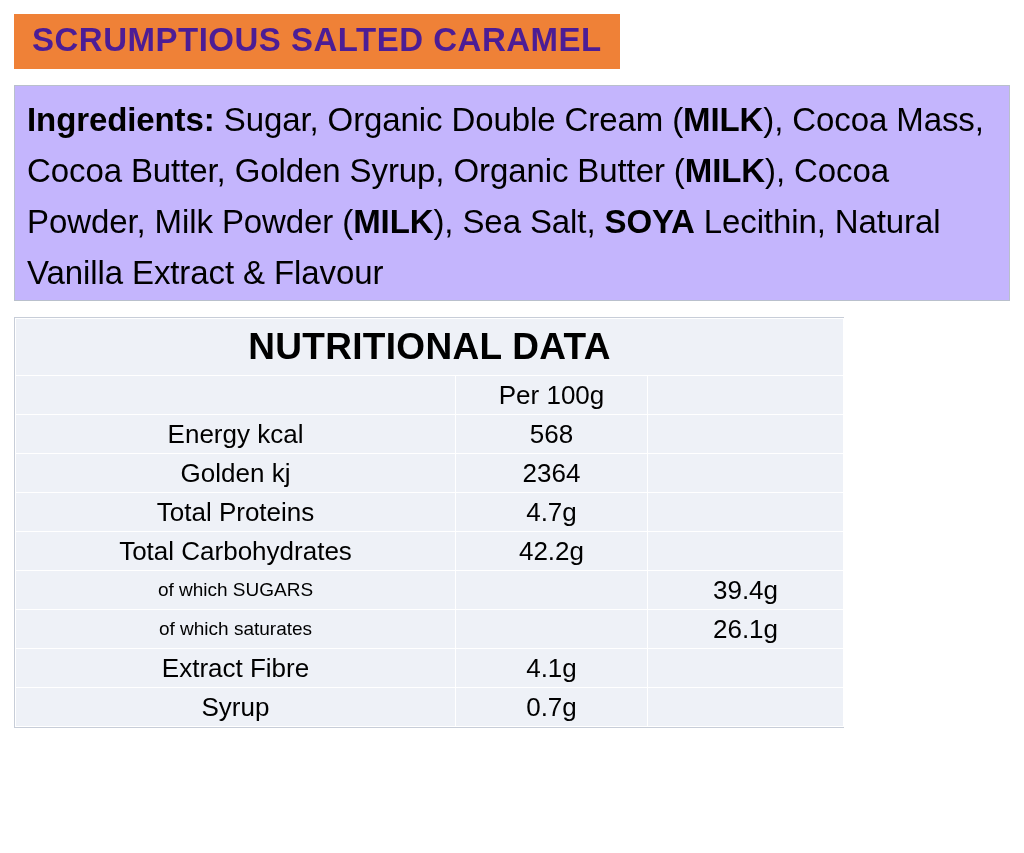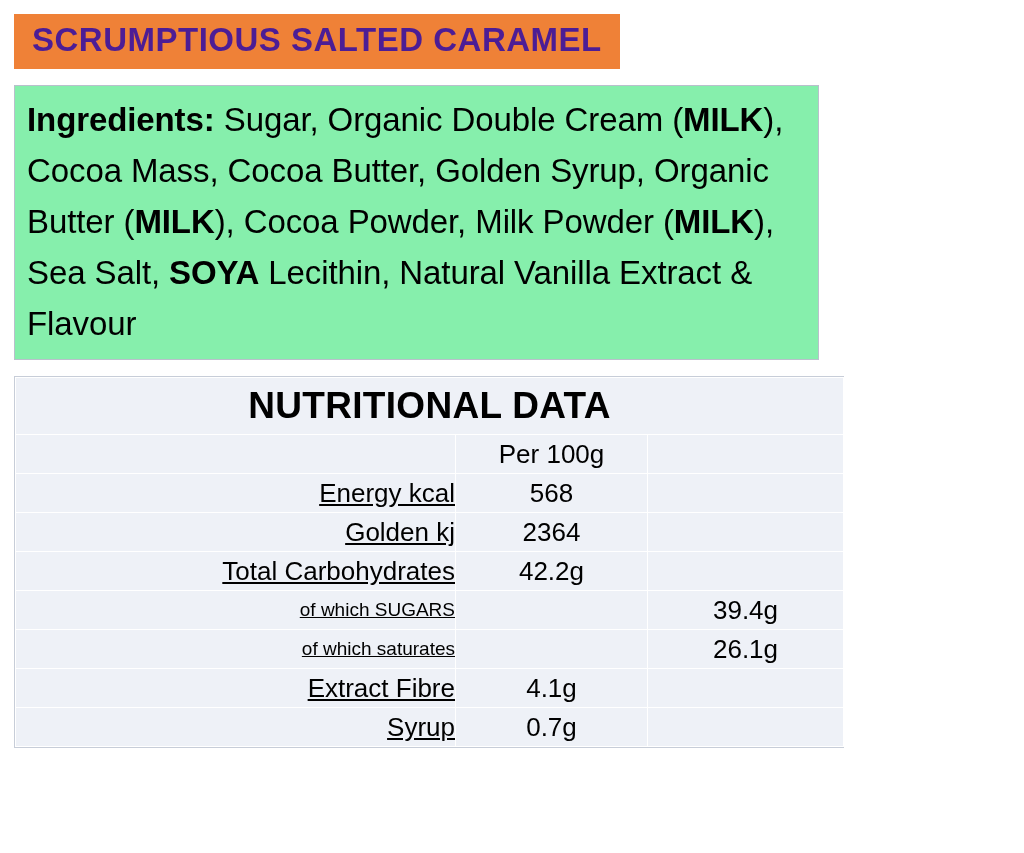--- a/index.html
+++ b/index.html
@@ -33,24 +33,24 @@
     letter-spacing: 0.5px;
     padding: 9px 18px 11px 18px;
     align-self: flex-start;
     line-height: 1.05;
   }
 
   
   .ingredients-box {
     margin-top: 16px;
     border: 1px solid #b9c0cc;
-    background: #86efac;
-    padding: 8px 12px 10px 12px;
+    background: #c4b5fd;
+    padding: 8px 12px 2px 12px;
     box-sizing: border-box;
-    width: 805px;
+    width: 996px;
   }
   .ingredients-text {
     font-size: 33px;
     line-height: 1.55;
     letter-spacing: -0.1px;
   }
   .ingredients-text b { font-weight: bold; }
   .allergen-line {
     font-size: 26.5px;
     font-weight: bold;
@@ -75,23 +75,22 @@
   table.nutrition td {
     border: 1px solid #ffffff;
     background: #eef1f7;
     padding: 0;
     height: 38px;
     vertical-align: middle;
   }
   td.label {
     padding-left: 6px;
     font-size: 26px;
-    text-align: right;
+    text-align: center;
     white-space: nowrap;
-    text-decoration: underline;
   }
   td.label.small {
     font-size: 19px;
   }
   td.value {
     font-size: 26px;
     text-align: center;
   }
   td.value2 {
     font-size: 26px;
@@ -147,20 +146,25 @@
             <td class="label">Energy kcal</td>
             <td class="value">568</td>
             <td class="value2"></td>
           </tr>
           <tr>
             <td class="label">Golden kj</td>
             <td class="value">2364</td>
             <td class="value2"></td>
           </tr>
           <tr>
+            <td class="label">Total Proteins</td>
+            <td class="value">4.7g</td>
+            <td class="value2"></td>
+          </tr>
+          <tr>
             <td class="label">Total Carbohydrates</td>
             <td class="value">42.2g</td>
             <td class="value2"></td>
           </tr>
           <tr>
             <td class="label small">of which SUGARS</td>
             <td class="value"></td>
             <td class="value2">39.4g</td>
           </tr>
           <tr>

